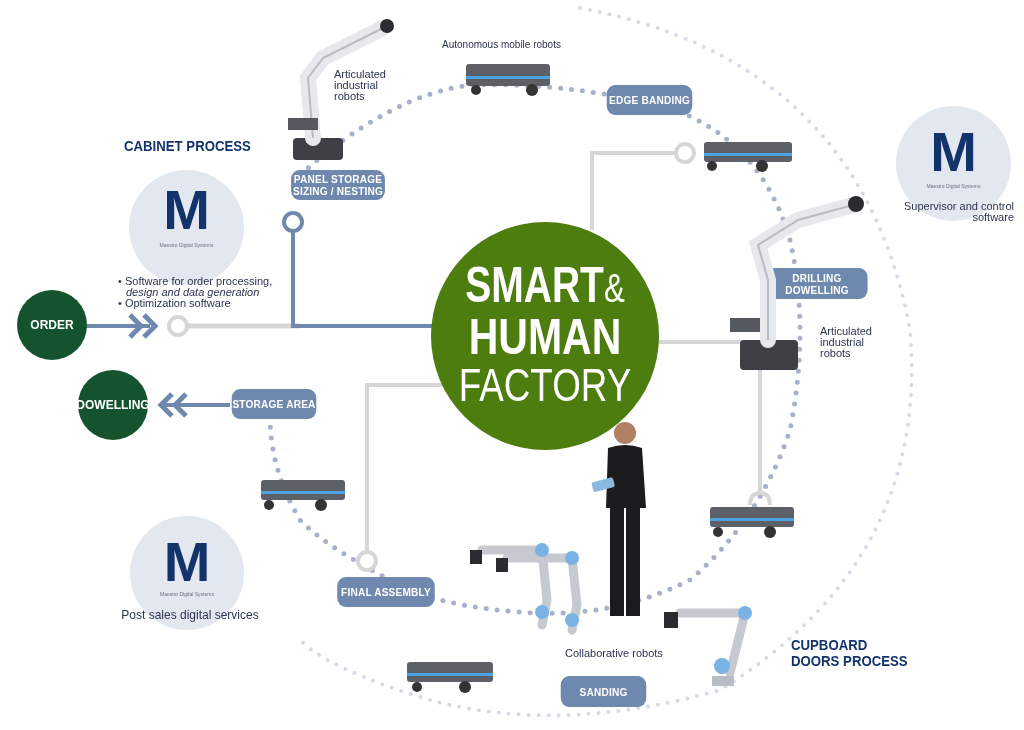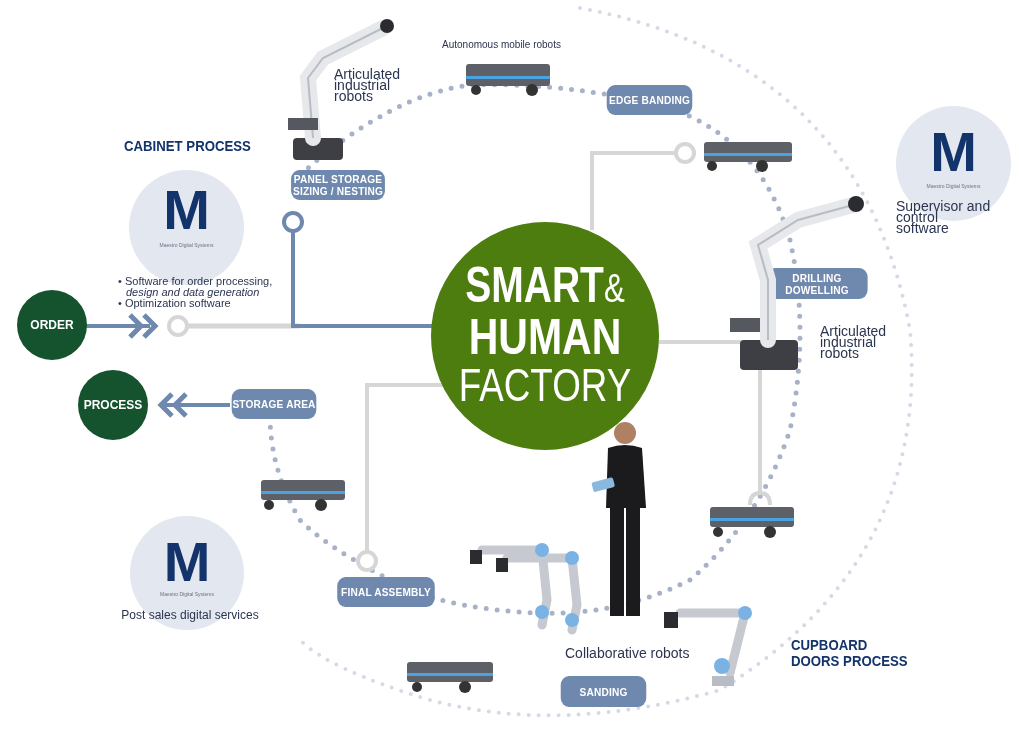--- a/index.html
+++ b/index.html
@@ -9,21 +9,21 @@
   .pill { position:absolute; background:#6f88ae; color:#fff; border-radius:9px;
           font-family:"Liberation Sans", sans-serif; font-weight:bold; font-size:11px;
           letter-spacing:0.2px; display:flex; align-items:center; justify-content:center;
           text-align:center; line-height:12px; transform:scaleX(0.92); }
   .node { position:absolute; border-radius:50%; background:#14532d; color:#fff;
           font-weight:bold; font-size:12px; display:flex; align-items:center; justify-content:center; }
   .mcircle { position:absolute; border-radius:50%; background:#e3e7ef; }
   .mlogo { position:absolute; left:0; right:0; text-align:center; color:#13336b;
            font-family:"Liberation Sans", sans-serif; font-weight:bold; }
   .mlogo-sub { position:absolute; left:0; right:0; text-align:center; color:#6a7385; font-size:5px; }
-  .caption { position:absolute; color:#2c3550; font-size:14px; line-height:11px; }
+  .caption { position:absolute; color:#2c3550; font-size:11px; line-height:11px; }
   .heading { position:absolute; color:#13336b; font-weight:bold; font-size:15px; line-height:16px; transform:scaleX(0.88); transform-origin:left top; }
   .center { position:absolute; left:431px; top:222px; width:228px; height:228px; border-radius:50%; background:#4d7c0f; }
   .center-text { position:absolute; left:0; right:0; text-align:center; color:#fff; }
   .amr { position:absolute; }
 </style>
 </head>
 <body>
 
 <svg class="bg" width="1024" height="730">
 
@@ -68,33 +68,33 @@
 <div class="caption" style="left:118px;top:264px;font-size:11px;line-height:11px;margin-top:12px;">
   <div>• <span>Software for order processing,</span></div>
   <div style="padding-left:8px;font-style:italic;">design and data generation</div>
   <div>• <span>Optimization software</span></div>
 </div>
 
 <div class="mcircle" style="left:896px;top:106px;width:115px;height:115px;">
   <div class="mlogo" style="top:18px;font-size:56px;line-height:56px;">M</div>
   <div class="mlogo-sub" style="top:77px;">Maestro Digital Systems</div>
 </div>
-<div class="caption" style="left:896px;top:201px;width:118px;text-align:left;">
+<div class="caption" style="left:896px;top:201px;width:118px;text-align:right;">
   <div>Supervisor and control</div>
   <div>software</div>
 </div>
 
 <div class="mcircle" style="left:130px;top:516px;width:114px;height:114px;">
   <div class="mlogo" style="top:18px;font-size:56px;line-height:56px;">M</div>
   <div class="mlogo-sub" style="top:75px;">Maestro Digital Systems</div>
 </div>
 <div class="caption" style="left:120px;top:610px;width:140px;font-size:12px;text-align:center;">Post sales digital services</div>
 
 <div class="node" style="left:17px;top:290px;width:70px;height:70px;">ORDER</div>
-<div class="node" style="left:78px;top:370px;width:70px;height:70px;">PROCESS</div>
+<div class="node" style="left:78px;top:370px;width:70px;height:70px;">DOWELLING</div>
 
 <div class="pill" style="left:287px;top:170px;width:102px;height:30px;flex-direction:column;">
   <span>PANEL STORAGE</span>
   <span>SIZING / NESTING</span>
 </div>
 <div class="pill" style="left:603px;top:85px;width:93px;height:30px;">EDGE BANDING</div>
 <div class="pill" style="left:762px;top:268px;width:110px;height:31px;">DRILLING DOWELLING</div>
 <div class="pill" style="left:228px;top:389px;width:92px;height:30px;">STORAGE AREA</div>
 <div class="pill" style="left:333px;top:577px;width:106px;height:30px;">FINAL ASSEMBLY</div>
 <div class="pill" style="left:557px;top:676px;width:93px;height:31px;">SANDING</div>

